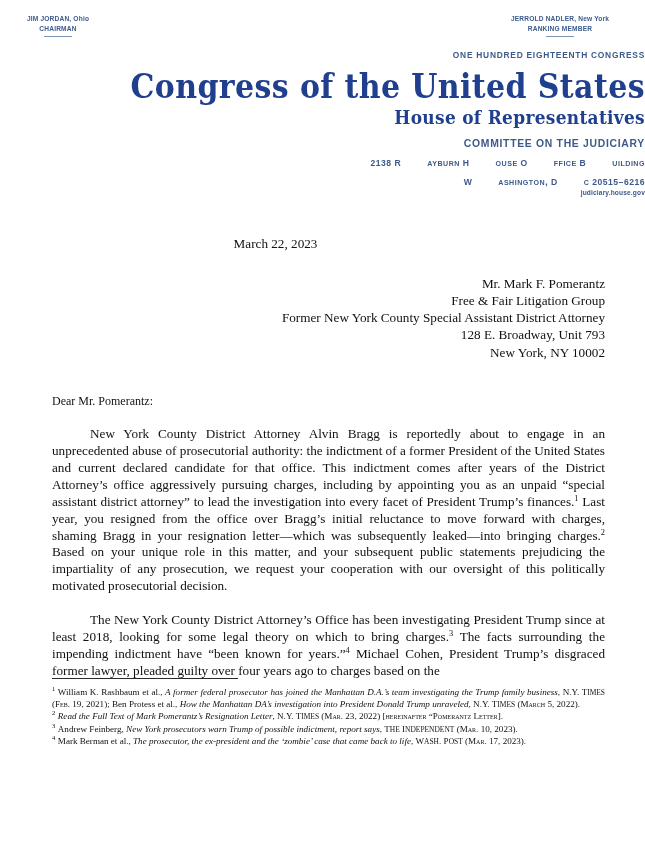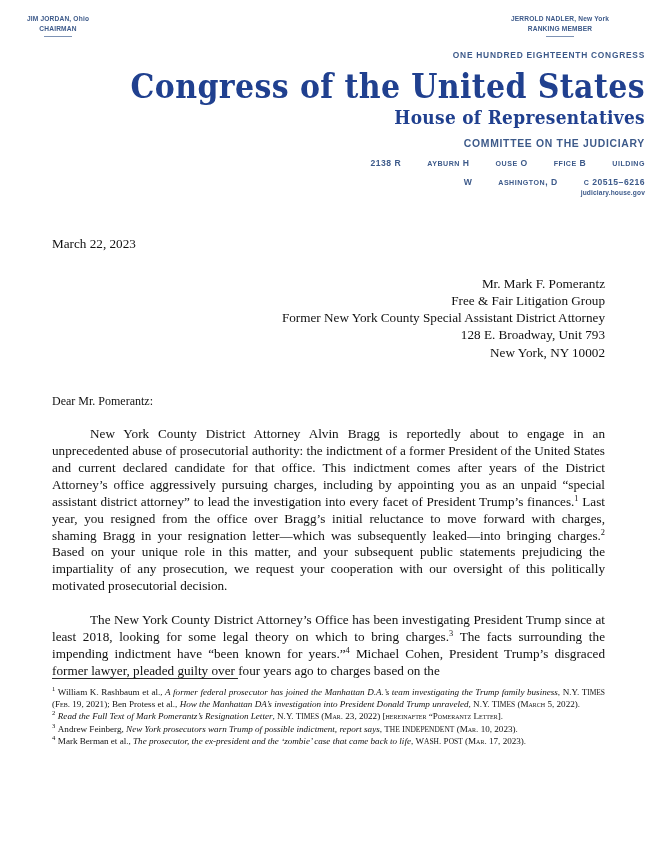--- a/index.html
+++ b/index.html
@@ -131,21 +131,21 @@
     letter-spacing: 0.15px;
     margin-top: 2px;
   }
 
   
   .body-area {
     margin: 0 40px 0 52px;
   }
 
   .date-line {
-    text-align: left;
+    text-align: center;
     font-size: 13.2px;
     margin-top: 24px;
     margin-right: 106px;
   }
 
   .recipient {
     margin-top: 23px;
     font-size: 13.2px;
     line-height: 1.30;
     text-align: right;

